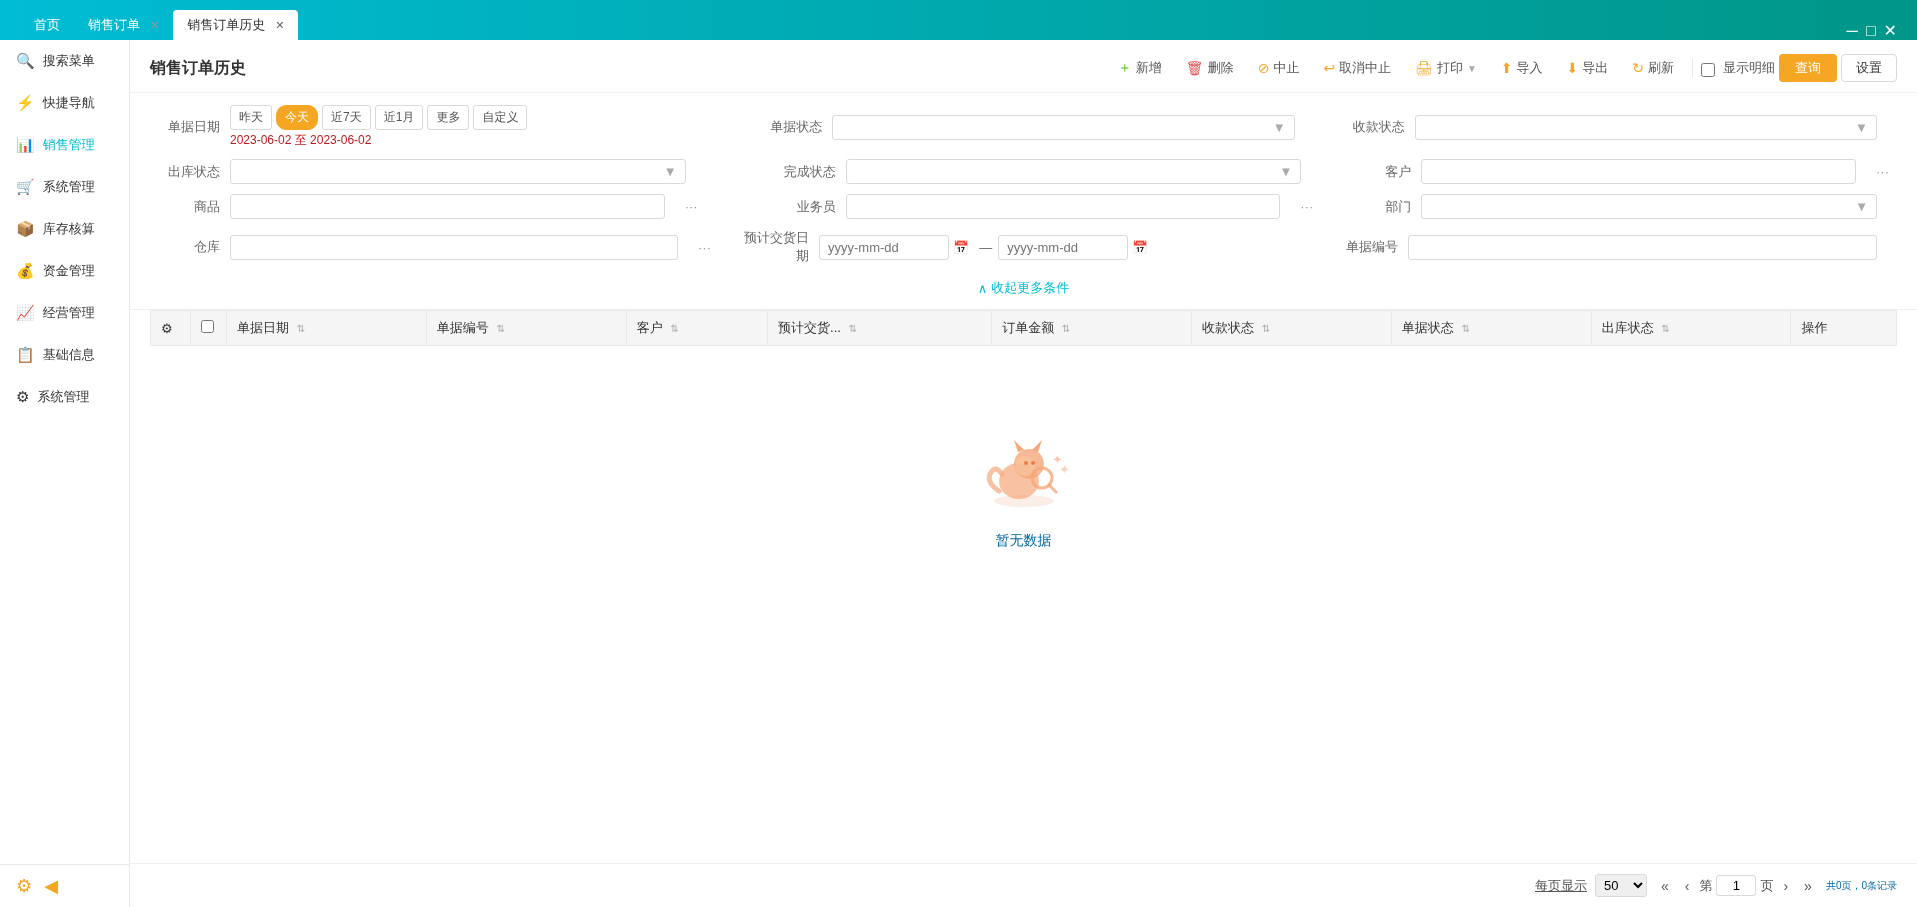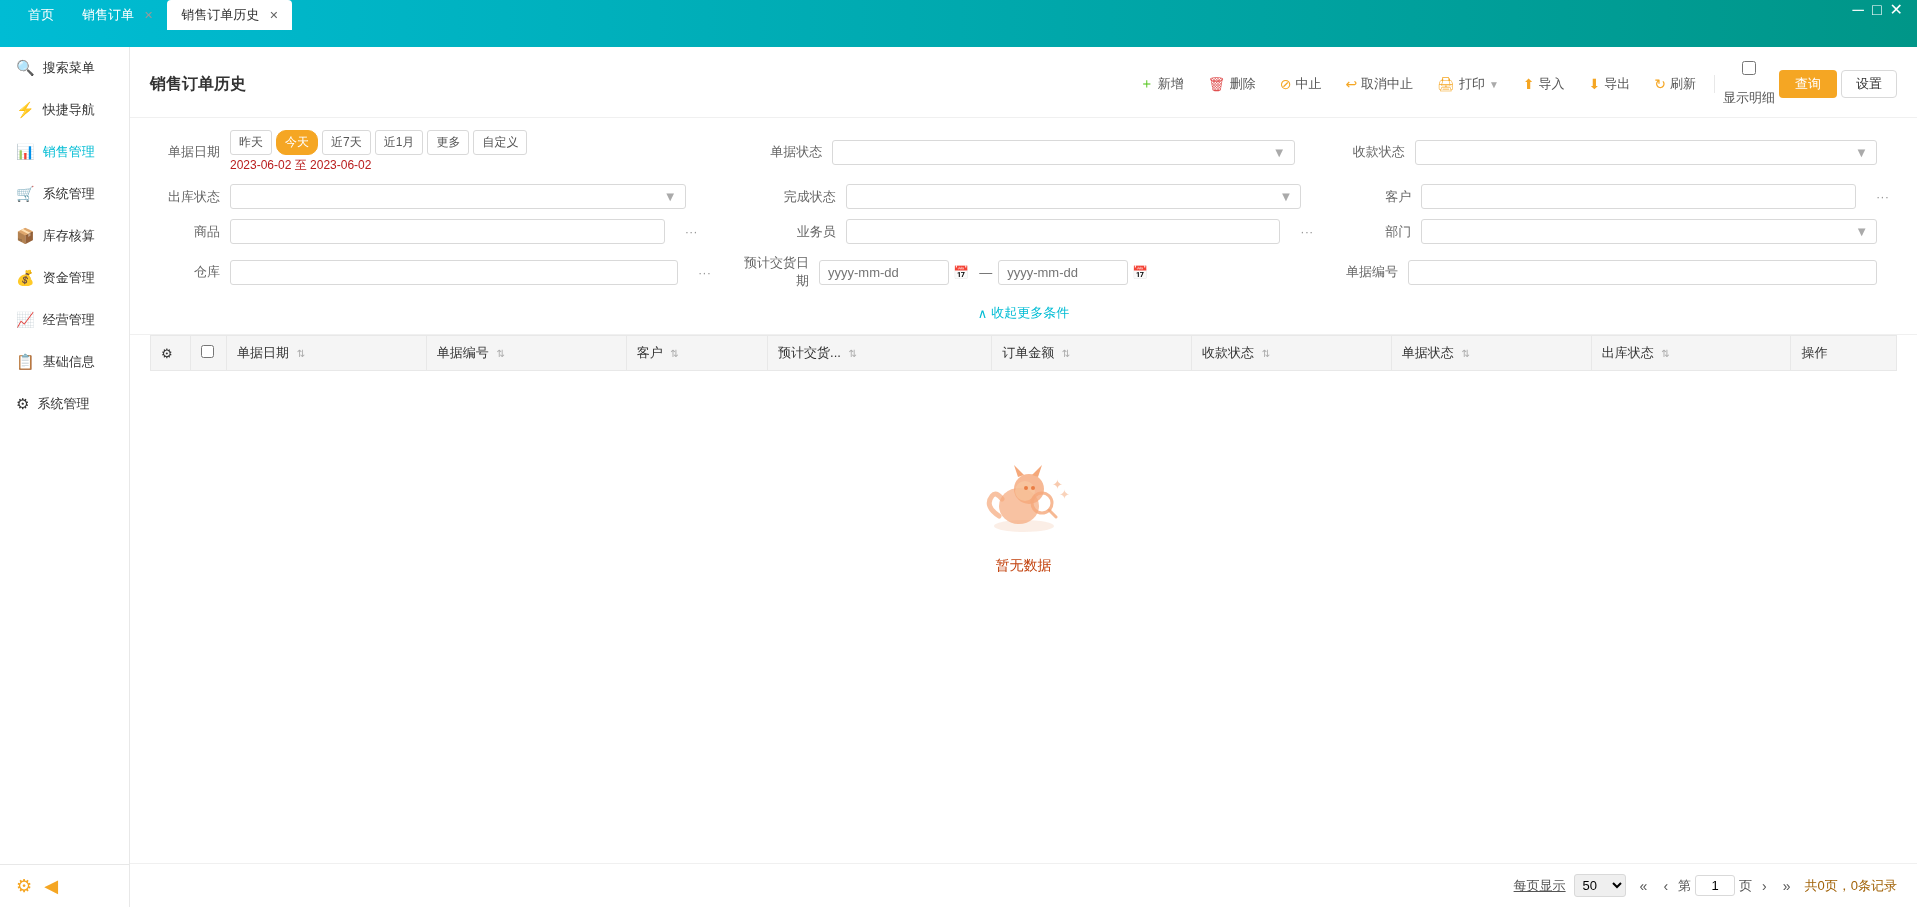--- a/index.html
+++ b/index.html
@@ -1,24 +1,24 @@
 <!DOCTYPE html>
 <html><head>
   <meta charset="utf-8">
   <style>
     * { box-sizing: border-box; margin: 0; padding: 0; font-family: 'Microsoft YaHei', Arial, sans-serif; font-size: 13px; }
     body { display: flex; flex-direction: column; height: 907px; width: 1917px; overflow: hidden; background: #f5f5f5; }
 
     
     .top-bar {
-      height: 47px;
+      height: 40px;
       background: linear-gradient(90deg, #00bcd4, #009688);
       display: flex;
-      align-items: flex-start;
-      padding: 0 14px;
+      align-items: flex-end;
+      padding: 0 20px;
       flex-shrink: 0;
     }
     .tab-item {
       height: 30px;
       padding: 0 14px;
       display: flex;
       align-items: center;
       color: #fff;
       cursor: pointer;
       font-size: 13px;
@@ -142,21 +142,21 @@
     }
     .btn-setting {
       background: #fff;
       color: #333;
       border: 1px solid #d9d9d9;
       border-radius: 4px;
       padding: 4px 14px;
       cursor: pointer;
       font-size: 13px;
     }
-    .display-detail-label { font-size: 13px; color: #555; display: flex; align-items: center; gap: 14px; flex-direction: column; }
+    .display-detail-label { font-size: 13px; color: #555; display: flex; align-items: flex-end; gap: 8px; }
     .checkbox-small { width: 14px; height: 14px; }
 
     
     .filter-area {
       padding: 12px 20px;
       border-bottom: 1px solid #f0f0f0;
       flex-shrink: 0;
     }
     .filter-row {
       display: flex;
@@ -307,21 +307,21 @@
       flex-direction: column;
       align-items: center;
       justify-content: center;
       padding: 80px 0;
     }
     .empty-icon {
       width: 100px;
       height: 90px;
       margin-bottom: 16px;
     }
-    .empty-text { color: #c2410c; font-size: 14px; }
+    .empty-text { color: #0369a1; font-size: 14px; }
 
     
     .table-footer {
       display: flex;
       align-items: center;
       justify-content: flex-end;
       padding: 10px 20px;
       border-top: 1px solid #f0f0f0;
       gap: 8px;
       flex-shrink: 0;
@@ -351,21 +351,21 @@
     .page-btn:disabled { color: #ccc; cursor: default; }
     .page-input {
       border: 1px solid #d9d9d9;
       border-radius: 3px;
       width: 40px;
       text-align: center;
       padding: 2px 4px;
       font-size: 13px;
       outline: none;
     }
-    .page-total { color: #a16207; font-size: 13px; }
+    .page-total { color: #0369a1; font-size: 10px; }
     .divider-v {
       width: 1px;
       height: 18px;
       background: #e8e8e8;
       margin: 0 4px;
     }
   </style>
 </head>
 <body>
 

